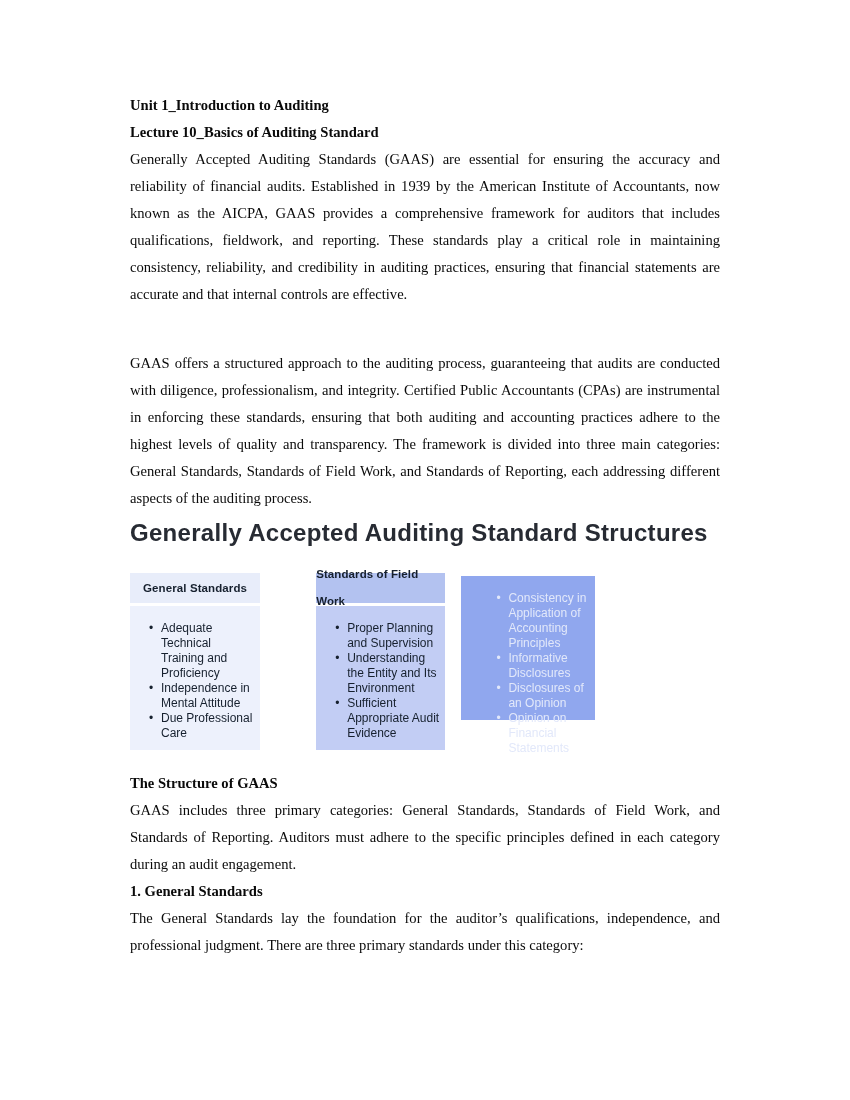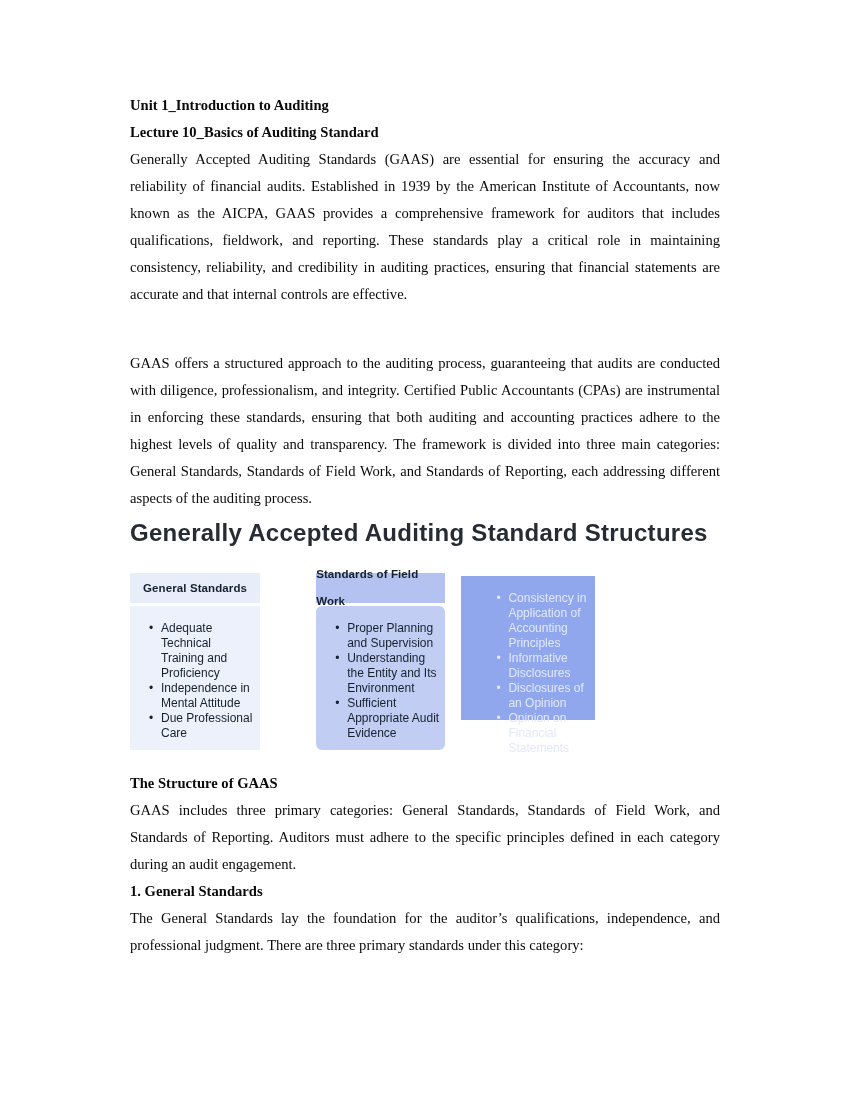--- a/index.html
+++ b/index.html
@@ -65,21 +65,21 @@
     line-height: 15px;
   }
   .c3 .col-body { padding-left: 34px; }
   .col-body ul { margin: 0; padding: 0; list-style: none; }
   .col-body li { position: relative; padding-left: 13px; }
   .col-body li::before { content: "\2022"; position: absolute; left: 1px; }
 
   .c1 .col-head { background: #e8edfa; color: #16202e; }
   .c1 .col-body { background: #edf1fc; color: #16202e; }
   .c2 .col-head { background: #b3c2f0; color: #16202e; }
-  .c2 .col-body { background: #c2cdf4; color: #16202e; border-radius: 6px; }
+  .c2 .col-body { background: #c2cdf4; color: #16202e; }
   .c3 .col-head { background: #8aa1ec; color: #eef2fd; }
   .c3 .col-body { background: #90a7ee; color: #e2e8fa; }
 
   .sect-heading { margin-top: 20px; }
 </style>
 </head>
 <body>
 
 <div class="page">
 

